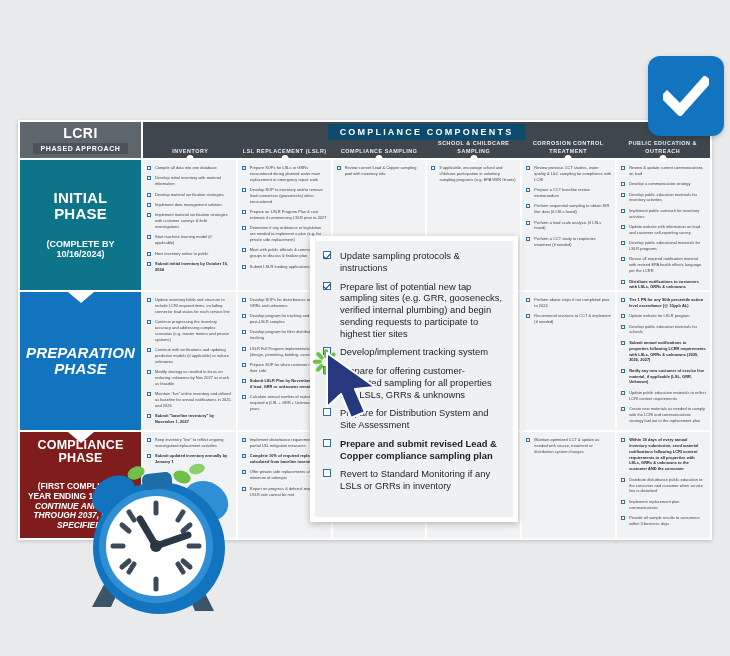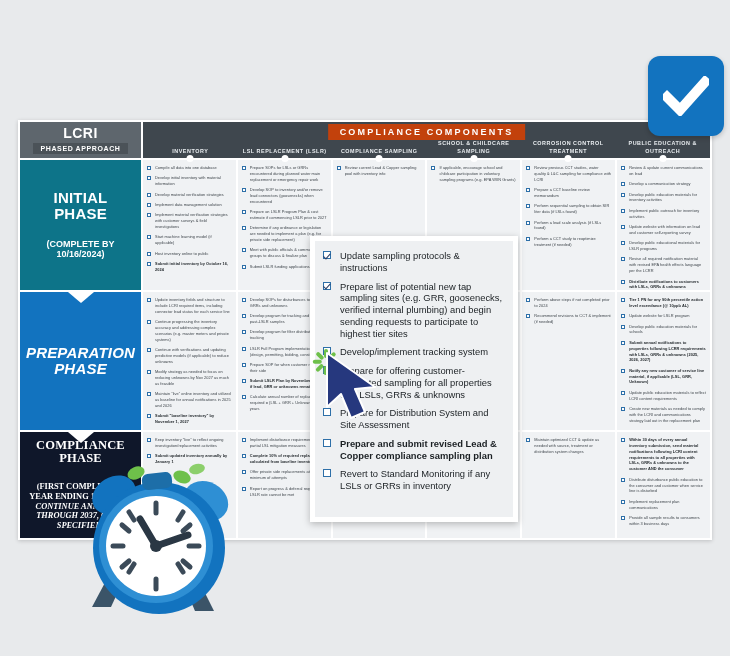--- a/index.html
+++ b/index.html
@@ -37,36 +37,36 @@
     color:#fff;text-align:center;box-sizing:border-box;padding:4px 6px;
     border:2px solid #fff;border-top:none;gap:14px;
   }
   .phase .notch{
     position:absolute;left:50%;transform:translateX(-50%);top:0;
     width:0;height:0;border-left:13px solid transparent;border-right:13px solid transparent;
     border-top:11px solid #ffffff;
   }
   .p1{background:#0d7489;height:132px;}
   .p2{background:#1273bf;height:140px;font-style:italic;}
-  .p3{background:#0f172a;height:108px;font-family:Liberation Serif, serif;}
+  .p3{background:#7f1d1d;height:108px;}
   .phase-name{font-size:15px;font-weight:bold;line-height:1.05;letter-spacing:.2px;}
   .p3 .phase-name{font-size:12.5px;}
   .phase-when{font-size:9px;font-weight:bold;line-height:1.15;margin-top:3px;}
   .p3 .phase-when{font-size:8.4px;}
   .phase-when .ital{font-style:italic;}
 
   
   .cols{flex:1;display:flex;flex-direction:column;}
   .colhead{
     height:40px;background:#3f474e;position:relative;border:2px solid #fff;border-left:none;
     box-sizing:border-box;display:flex;
   }
   .cc-banner{
     position:absolute;left:50%;top:2px;transform:translateX(-50%);
-    background:#c2410c;color:#fff;font-size:9px;font-weight:bold;letter-spacing:2.2px;
+    background:#0c4a6e;color:#fff;font-size:9px;font-weight:bold;letter-spacing:2.2px;
     padding:3px 12px;white-space:nowrap;
   }
   .chead{
     flex:1;display:flex;align-items:flex-end;justify-content:center;
     padding-bottom:3px;box-sizing:border-box;position:relative;
   }
   .chead span{
     color:#e9edf0;font-size:5.4px;font-weight:bold;letter-spacing:.55px;
     text-align:center;line-height:1.35;text-transform:uppercase;
   }

